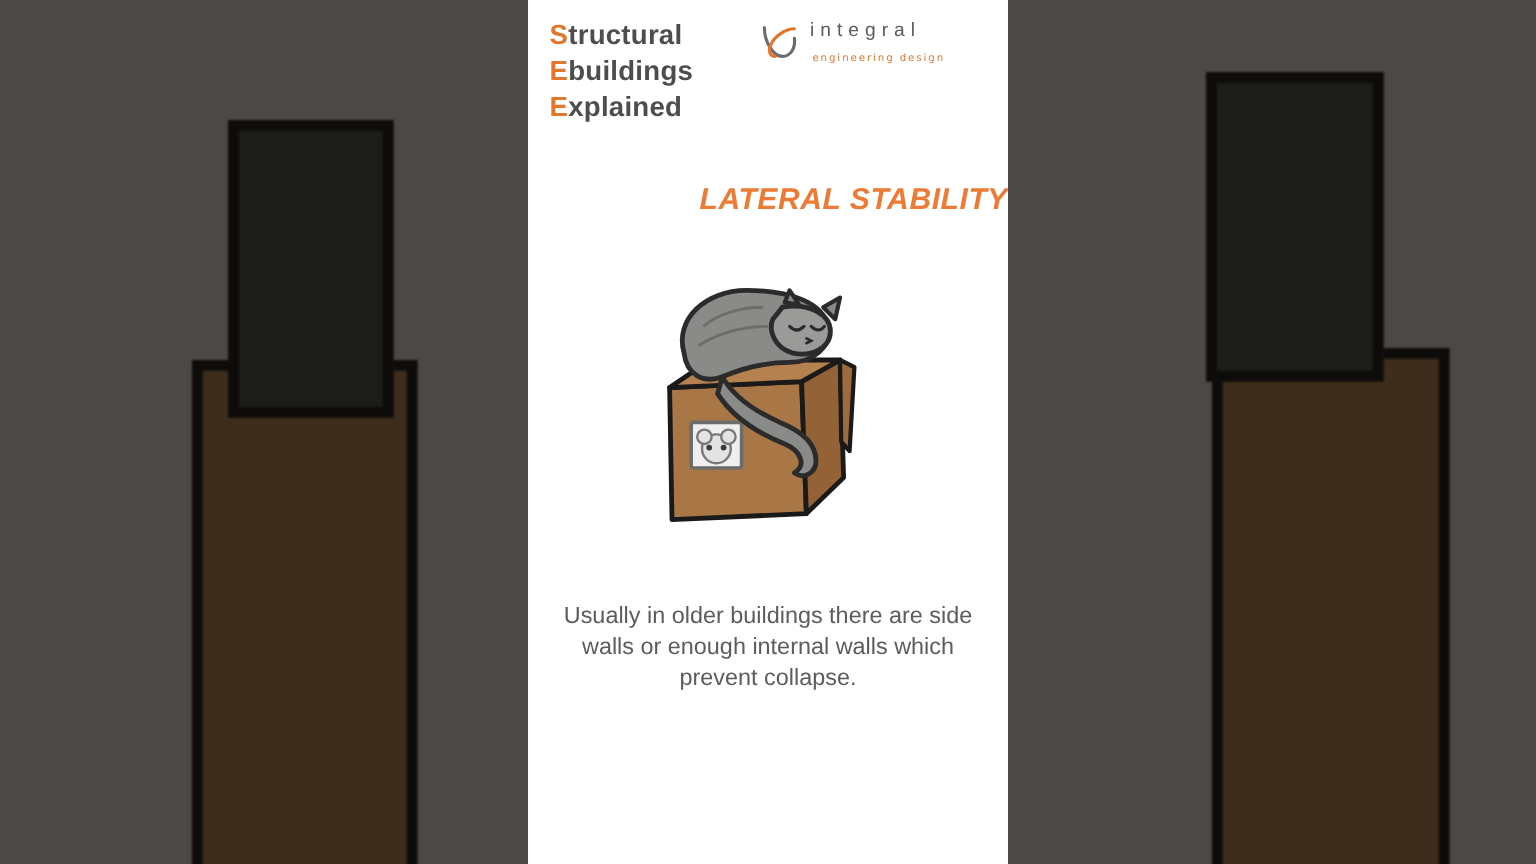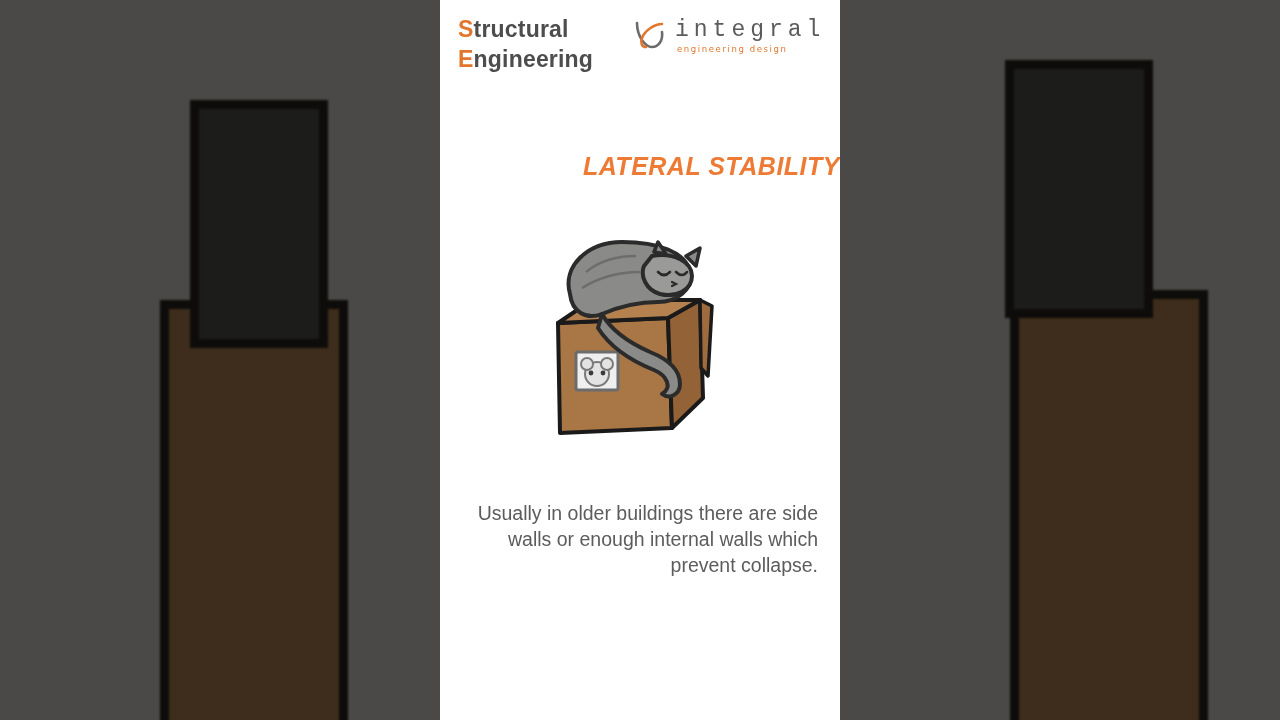--- a/index.html
+++ b/index.html
@@ -90,24 +90,24 @@
     position: absolute;
     left: 0;
     top: 3px;
     width: 34px;
     height: 30px;
   }
   .logo-word {
     position: absolute;
     left: 42px;
     top: 0px;
-    font-size: 23px;
+    font-size: 16px;
     letter-spacing: 5px;
     color: #5b5b5b;
-    font-family: Liberation Mono, monospace;
+    font-family: Liberation Sans, sans-serif;
   }
   .logo-sub {
     position: absolute;
     left: 44px;
     top: 27px;
     font-size: 8.5px;
     letter-spacing: 1.6px;
     color: #e2762c;
     font-family: "DejaVu Sans", sans-serif;
     text-align: right;
@@ -133,21 +133,21 @@
     top: 228px;
     width: 200px;
     height: 230px;
   }
 
   .caption {
     position: absolute;
     left: 22px;
     top: 500px;
     width: 356px;
-    text-align: right;
+    text-align: center;
     font-size: 19.5px;
     line-height: 26px;
     color: #5c5c5c;
   }
 </style>
 </head>
 <body>
 
 <div id="stage">
 
@@ -167,21 +167,24 @@
 
   <div class="card">
 
     <div class="header">
 
       <div class="see-title">
         <div>
           <span class="hl">S</span><span>tructural</span>
         </div>
         <div>
-          <span class="hl">E</span><span>ngineering</span>
+          <span class="hl">E</span><span>buildings</span>
+        </div>
+        <div>
+          <span class="hl">E</span><span>xplained</span>
         </div>
       </div>
 
       <div class="logo">
         <svg class="logo-mark" viewBox="0 0 34 30">
           <path d="M4 3 C4 16, 12 27, 19 27 C26 27, 30 20, 29 12" fill="none" stroke="#6b6b6b" stroke-width="2.6" stroke-linecap="round"></path>
           <path d="M29 4 C22 4, 12 10, 9 18 C7 23, 9 27, 13 27" fill="none" stroke="#e2762c" stroke-width="2.6" stroke-linecap="round"></path>
         </svg>
         <div class="logo-word">integral</div>
         <div class="logo-sub">engineering design</div>

